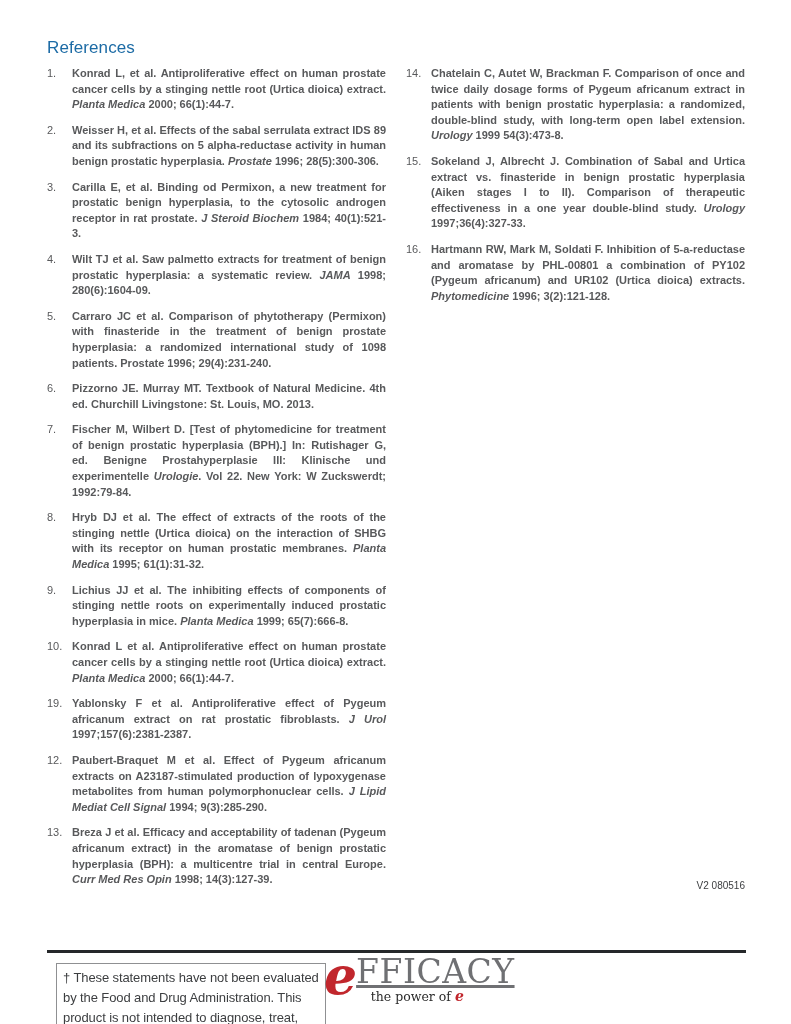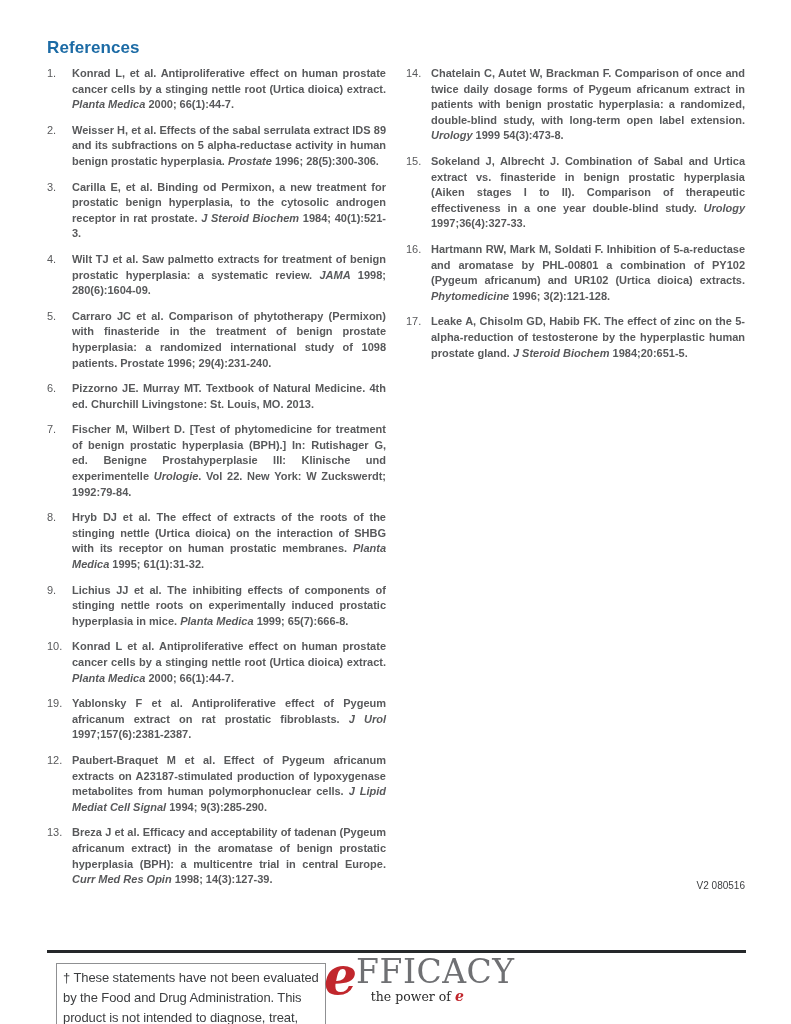--- a/index.html
+++ b/index.html
@@ -13,21 +13,21 @@
   }
   .content {
     position: absolute;
     left: 47px;
     top: 38px;
     width: 699px;
   }
   .page-title {
     margin: 0 0 8px 0;
     font-size: 17px;
-    font-weight: bold;
+    font-weight: normal;
     color: var(--heading-blue, #1c6ba5);
     letter-spacing: 0.1px;
   }
   .cols { display: flex; gap: 20px; }
   .col { width: 339px; }
   .ref {
     display: flex;
     margin-bottom: 10px;
     color: var(--text-gray, #58595b);
     font-size: 11px;
@@ -78,20 +78,21 @@
     font-style: italic;
     font-weight: bold;
     color: var(--logo-red, #c1272d);
     margin-right: -1px;
   }
   .logo-word {
     font-size: 33px;
     line-height: 1.25;
     letter-spacing: 0.5px;
     color: #6f7073;
+    text-decoration: underline;
   }
   .logo-tag {
     text-align: center;
     margin-top: -12px;
     font-size: 12.5px;
     color: #2b2b2b;
     padding-right: 4px;
   }
   .logo-tag-e {
     color: var(--logo-red, #c1272d);
@@ -167,24 +168,20 @@
             <span class="ref-text"><span>Chatelain C, Autet W, Brackman F. Comparison of once and twice daily dosage forms of Pygeum africanum extract in patients with benign prostatic hyperplasia: a randomized, double-blind study, with long-term open label extension. </span><span class="it">Urology</span><span> 1999 54(3):473-8.</span></span>
           </div>
           <div class="ref">
             <span class="ref-num">15.</span>
             <span class="ref-text"><span>Sokeland J, Albrecht J. Combination of Sabal and Urtica extract vs. finasteride in benign prostatic hyperplasia (Aiken stages I to II). Comparison of therapeutic effectiveness in a one year double-blind study. </span><span class="it">Urology</span><span> 1997;36(4):327-33.</span></span>
           </div>
           <div class="ref">
             <span class="ref-num">16.</span>
             <span class="ref-text"><span>Hartmann RW, Mark M, Soldati F. Inhibition of 5-a-reductase and aromatase by PHL-00801 a combination of PY102 (Pygeum africanum) and UR102 (Urtica dioica) extracts. </span><span class="it">Phytomedicine</span><span> 1996; 3(2):121-128.</span></span>
           </div>
-          <div class="ref">
-            <span class="ref-num">17.</span>
-            <span class="ref-text"><span>Leake A, Chisolm GD, Habib FK. The effect of zinc on the 5-alpha-reduction of testosterone by the hyperplastic human prostate gland. </span><span class="it">J Steroid Biochem</span><span> 1984;20:651-5.</span></span>
-          </div>
         </div>
     </div>
   </div>
 
   <div class="version-code">V2 080516</div>
   <div class="footer-rule"></div>
   <div class="disclaimer">† These statements have not been evaluated by the Food and Drug Administration. This product is not intended to diagnose, treat, cure, or prevent any disease.</div>
 
   <div class="logo">
     <div class="logo-main">

